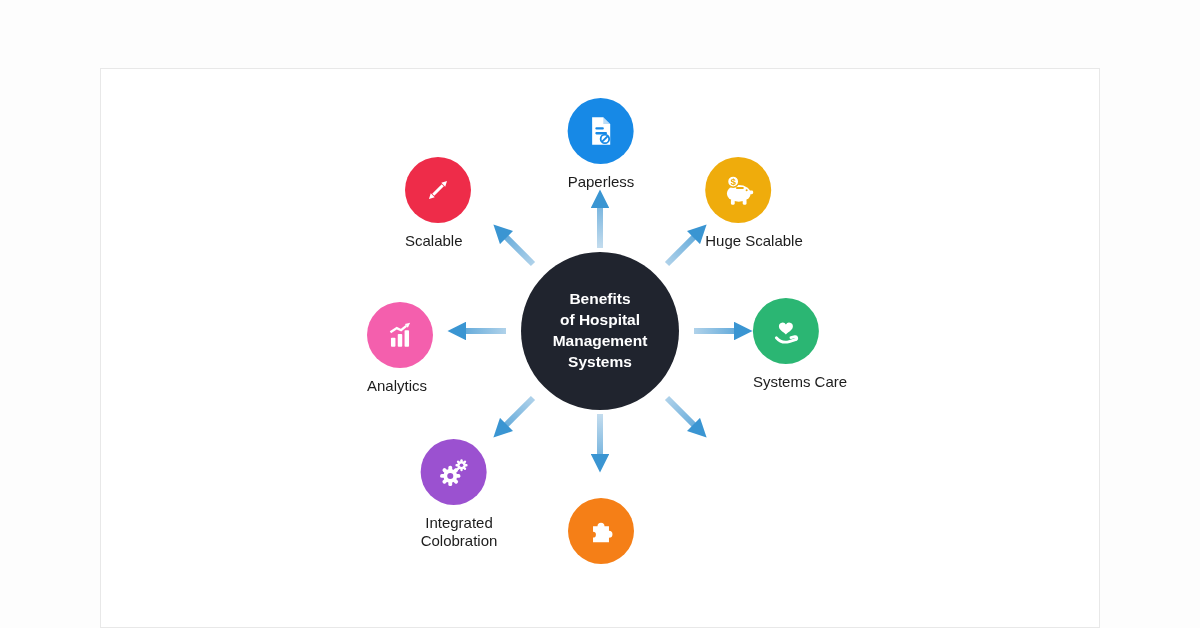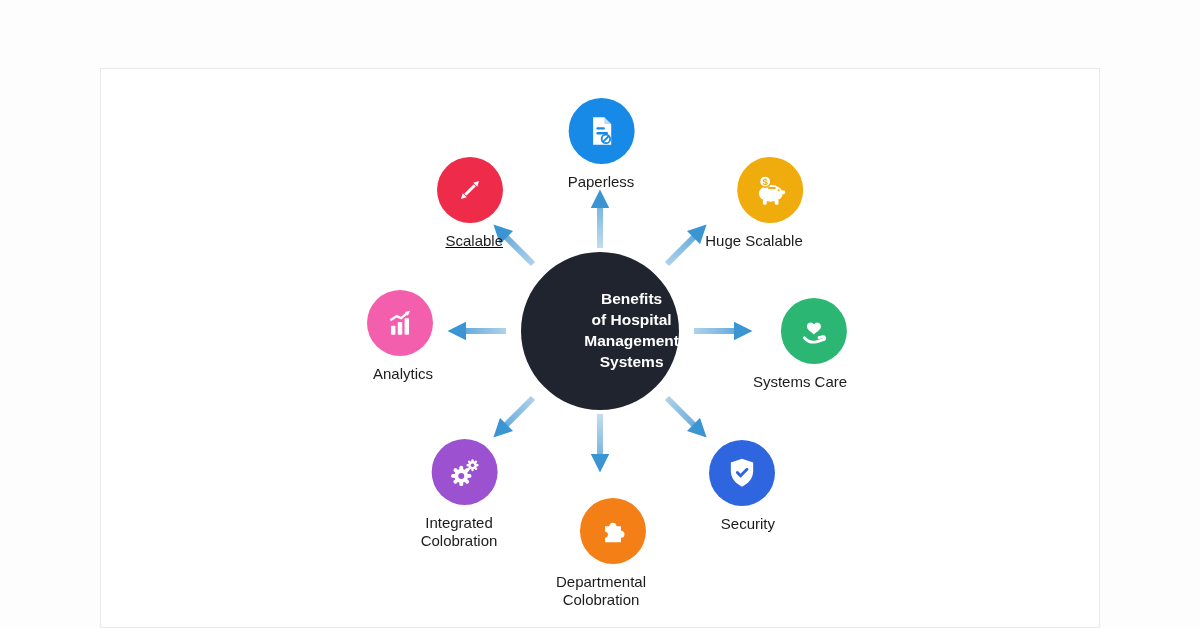--- a/index.html
+++ b/index.html
@@ -1,20 +1,20 @@
 <!DOCTYPE html>
 <html><head>
 <meta charset="utf-8">
 <style>
   * { margin:0; padding:0; box-sizing:border-box; }
   html,body { width:1200px; height:628px; background:#fdfdfd; font-family:"Liberation Sans", sans-serif; overflow:hidden; }
   .canvas { position:relative; width:1200px; height:628px; }
   .card { position:absolute; left:100px; top:68px; width:1000px; height:560px; background:#ffffff; border:1px solid #e8e8e8; }
   .arrows { position:absolute; left:0; top:0; pointer-events:none; }
-  .node { position:absolute; transform:translateX(-50%); display:flex; flex-direction:column; align-items:flex-end; width:max-content; }
+  .node { position:absolute; transform:translateX(-50%); display:flex; flex-direction:column; align-items:flex-start; width:max-content; }
   .bubble { width:66px; height:66px; border-radius:50%; display:flex; align-items:center; justify-content:center; }
   .node-label { margin-top:9px; font-size:15px; line-height:1.22; color:#1c1c1c; text-align:center; white-space:pre-line; }
   .center-circle { position:absolute; left:521px; top:252px; width:158px; height:158px; border-radius:50%;
                    display:flex; align-items:center; justify-content:center; }
   .center-text { color:#ffffff; font-weight:bold; font-size:15.5px; line-height:1.35; text-align:center; white-space:pre-line; }
 </style>
 </head>
 <body>
 
 <div class="canvas">
@@ -35,21 +35,21 @@
       <line x1="667" y1="264" x2="702" y2="229"></line>
       <line x1="694" y1="331" x2="746" y2="331"></line>
       <line x1="667" y1="398" x2="702" y2="433"></line>
       <line x1="600" y1="414" x2="600" y2="466"></line>
       <line x1="533" y1="398" x2="498" y2="433"></line>
       <line x1="506" y1="331" x2="454" y2="331"></line>
       <line x1="533" y1="264" x2="498" y2="229"></line>
     </g>
   </svg>
 
-  <div class="center-circle" style="background: rgb(32, 36, 46); justify-content: flex-end;">
+  <div class="center-circle" style="background: rgb(32, 36, 46);">
     <div class="center-text">Benefits
 of Hospital
 Management
 Systems</div>
   </div>
 
   <div class="node" style="left:601px; top:98px;">
     <div class="bubble" style="background: rgb(23, 137, 230); color: rgb(23, 137, 230);">
       <svg width="34" height="34" viewBox="0 0 32 32">
         <path fill="#fff" d="M8 3 h10.5 L25 9.5 V29 H8 Z"></path>
@@ -83,39 +83,28 @@
     <div class="bubble" style="background: rgb(43, 182, 115); color: rgb(43, 182, 115);">
       <svg width="36" height="36" viewBox="0 0 32 32">
         <path fill="#fff" d="M16 19 C13 16.2 9.8 14.7 9.8 11.9 A3.3 3.3 0 0 1 16 10.3 A3.3 3.3 0 0 1 22.2 11.9 C22.2 14.7 19 16.2 16 19 Z"></path>
         <path d="M7.5 22 c3 3.5 7.5 4.6 11.5 3.4 l5.5-1.7" fill="none" stroke="#fff" stroke-width="2.5" stroke-linecap="round"></path>
         <path d="M24.5 23.7 c1.8-.6 1.3-3-.6-2.6 l-3.4 .8" fill="none" stroke="#fff" stroke-width="2.5" stroke-linecap="round"></path>
       </svg>
     </div>
     <div class="node-label">Systems Care</div>
   </div>
 
-  <div class="node" style="left:742px; top:440px;">
-    <div class="bubble" style="background: rgb(47, 102, 223); color: rgb(47, 102, 223);">
-      <svg width="34" height="34" viewBox="0 0 32 32">
-        <path fill="#fff" d="M16 2.5 L26.5 6 v8.2 c0 6.8-4.3 11.6-10.5 14.8 C9.8 25.8 5.5 21 5.5 14.2 V6 Z"></path>
-        <path d="M11.6 15.6 l3.1 3.1 l6-6.2" fill="none" stroke="currentColor" stroke-width="2.7" stroke-linecap="round" stroke-linejoin="round"></path>
-      </svg>
-    </div>
-    <div class="node-label">Security</div>
-  </div>
 
   <div class="node" style="left:601px; top:498px;">
     <div class="bubble" style="background: rgb(245, 127, 23); color: rgb(245, 127, 23);">
       <svg width="34" height="34" viewBox="0 0 32 32">
         <path fill="#fff" d="M8.5 11.5 h4.2 a3.1 3.1 0 1 1 6.6 0 h4.2 v4.2 a3.1 3.1 0 1 1 0 6.6 v4.2 h-15 Z"></path>
         <circle cx="8.5" cy="19.5" r="2.7" fill="currentColor"></circle>
       </svg>
     </div>
-    <div class="node-label">Departmental
-Colobration</div>
   </div>
 
   <div class="node" style="left:459px; top:439px;">
     <div class="bubble" style="background: rgb(155, 81, 208); color: rgb(155, 81, 208);">
       <svg width="36" height="36" viewBox="0 0 32 32">
         <g transform="translate(13,19.5)" fill="#fff">
           <rect x="-1.7" y="-9" width="3.4" height="18" rx="1.5"></rect>
           <rect x="-1.7" y="-9" width="3.4" height="18" rx="1.5" transform="rotate(45)"></rect>
           <rect x="-1.7" y="-9" width="3.4" height="18" rx="1.5" transform="rotate(90)"></rect>
           <rect x="-1.7" y="-9" width="3.4" height="18" rx="1.5" transform="rotate(135)"></rect>
@@ -129,34 +118,34 @@
           <rect x="-1.7" y="-9" width="3.4" height="18" rx="1.5" transform="rotate(135)"></rect>
           <circle r="6.1"></circle>
           <circle r="2.7" fill="currentColor"></circle>
         </g>
       </svg>
     </div>
     <div class="node-label">Integrated
 Colobration</div>
   </div>
 
-  <div class="node" style="left:400px; top:290px;">
+  <div class="node" style="left:400px; top:302px;">
     <div class="bubble" style="background: rgb(244, 95, 173); color: rgb(244, 95, 173);">
       <svg width="34" height="34" viewBox="0 0 32 32">
         <rect x="7.5" y="18.5" width="4.2" height="8.5" rx="0.8" fill="#fff"></rect>
         <rect x="13.9" y="15" width="4.2" height="12" rx="0.8" fill="#fff"></rect>
         <rect x="20.3" y="11.5" width="4.2" height="15.5" rx="0.8" fill="#fff"></rect>
         <polyline points="7,13.5 13,9.5 17,11.5 22,7.4" fill="none" stroke="#fff" stroke-width="2.2"></polyline>
         <path d="M25.5 4.5 L23.4 9.1 L20.6 5.7 Z" fill="#fff"></path>
       </svg>
     </div>
     <div class="node-label">Analytics</div>
   </div>
 
-  <div class="node" style="left:470px; top:157px;text-decoration:underline;">
+  <div class="node" style="left:438px; top:157px;">
     <div class="bubble" style="background: rgb(238, 44, 73); color: rgb(238, 44, 73);">
       <svg width="34" height="34" viewBox="0 0 32 32">
         <line x1="11.5" y1="20.5" x2="20.5" y2="11.5" stroke="#fff" stroke-width="2.8"></line>
         <path d="M24.5 7.5 L22.8 12.9 L19.1 9.2 Z" fill="#fff"></path>
         <path d="M7.5 24.5 L9.2 19.1 L12.9 22.8 Z" fill="#fff"></path>
       </svg>
     </div>
     <div class="node-label">Scalable</div>
   </div>
 </div>

